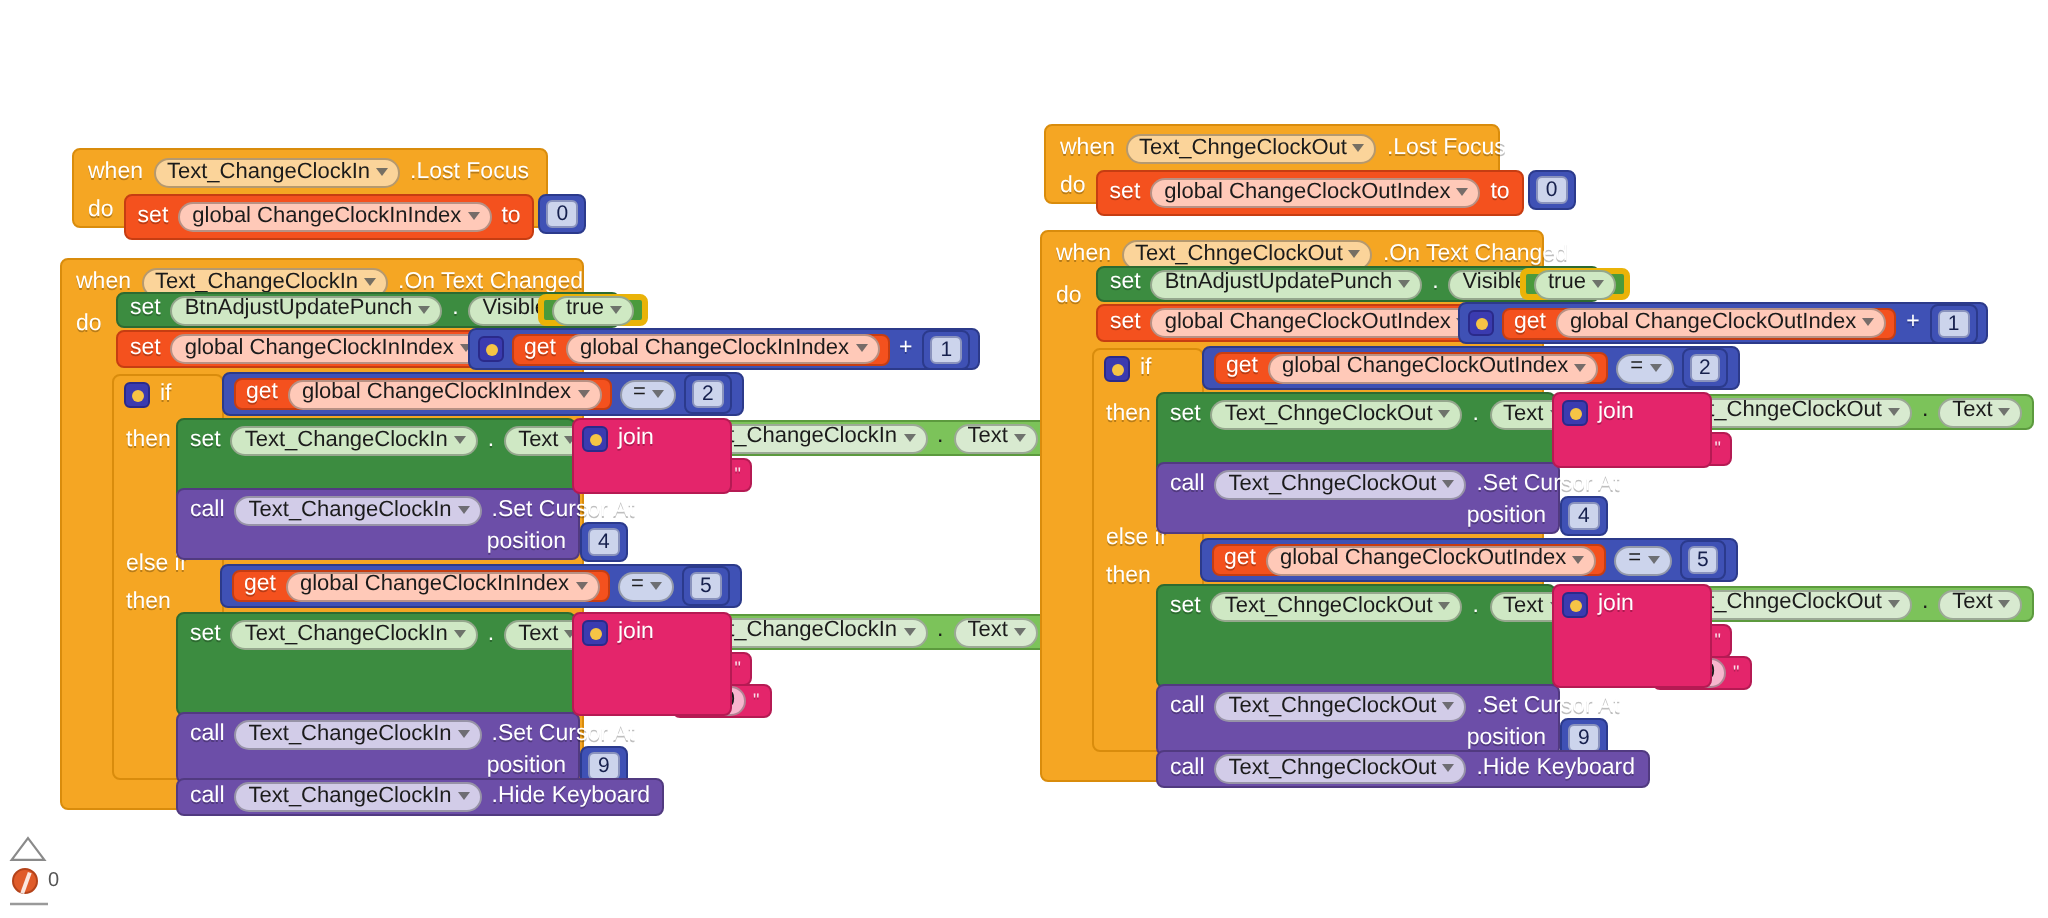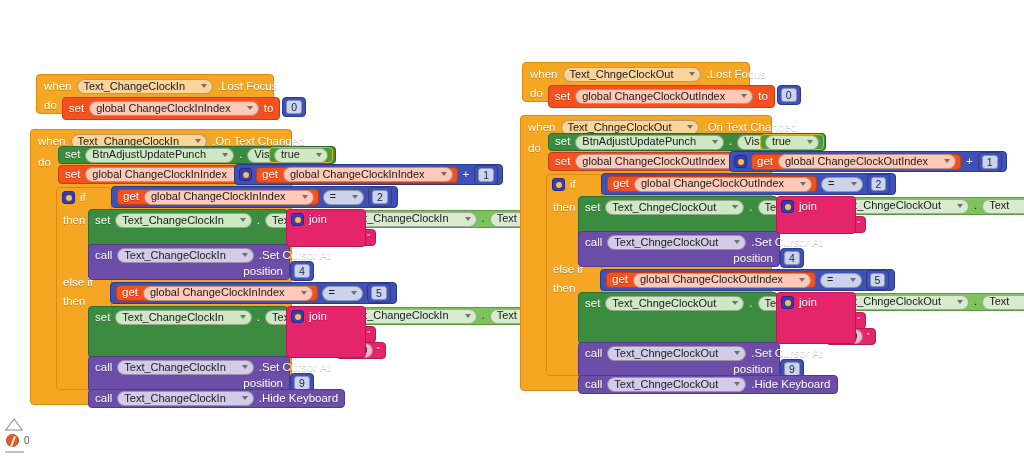--- a/index.html
+++ b/index.html
@@ -31,21 +31,21 @@
   .row {
     display: flex;
     align-items: center;
     gap: 4px;
     white-space: nowrap;
   }
   .kw { color:#ffffff; font-size:11.5px; padding:0 1px; }
 
   
   .fld {
-    display:inline-flex; align-items:center; gap:16px;
+    display:inline-flex; align-items:center; gap:3px;
     border-radius: 9px;
     padding: 1px 5px 2px 6px;
     font-size: 11px;
     color: #1b1b1b;
     text-shadow: none;
     border: 1px solid rgba(0,0,0,.28);
     height: 15px;
     line-height: 13px;
   }
   .caret {
@@ -97,21 +97,21 @@
 
   
   .c-event   { background:#f5a623; border:1px solid #d98c0c; }
   .c-var     { background:#f4511e; border:1px solid #c63d12; }
   .c-comp    { background:#3c8c40; border:1px solid #2d6a31; }
   .c-compget { background:#7cc35a; border:1px solid #5c9a3e; }
   .c-ctrl    { background:#f5a623; border:1px solid #d98c0c; }
   .c-math    { background:#3f51b5; border:1px solid #2c3a8a; }
   .c-text    { background:#e4256b; border:1px solid #b51a53; }
   .c-proc    { background:#6c4ea8; border:1px solid #513a80; }
-  .c-logic   { background:#4a9a3c; border:1px solid #eab308; }
+  .c-logic   { background:#4a9a3c; border:3px solid #eab308; }
 
   
   #indicator { position:absolute; left:4px; top:418px; width:60px; height:38px; }
   .tri-outline{
     position:absolute;left:0;top:0;width:20px;height:13px;
   }
   .errdot{
     position:absolute; left:2px; top:16px;
     width:13px;height:13px;border-radius:50%;
     background:#e05c2a;

